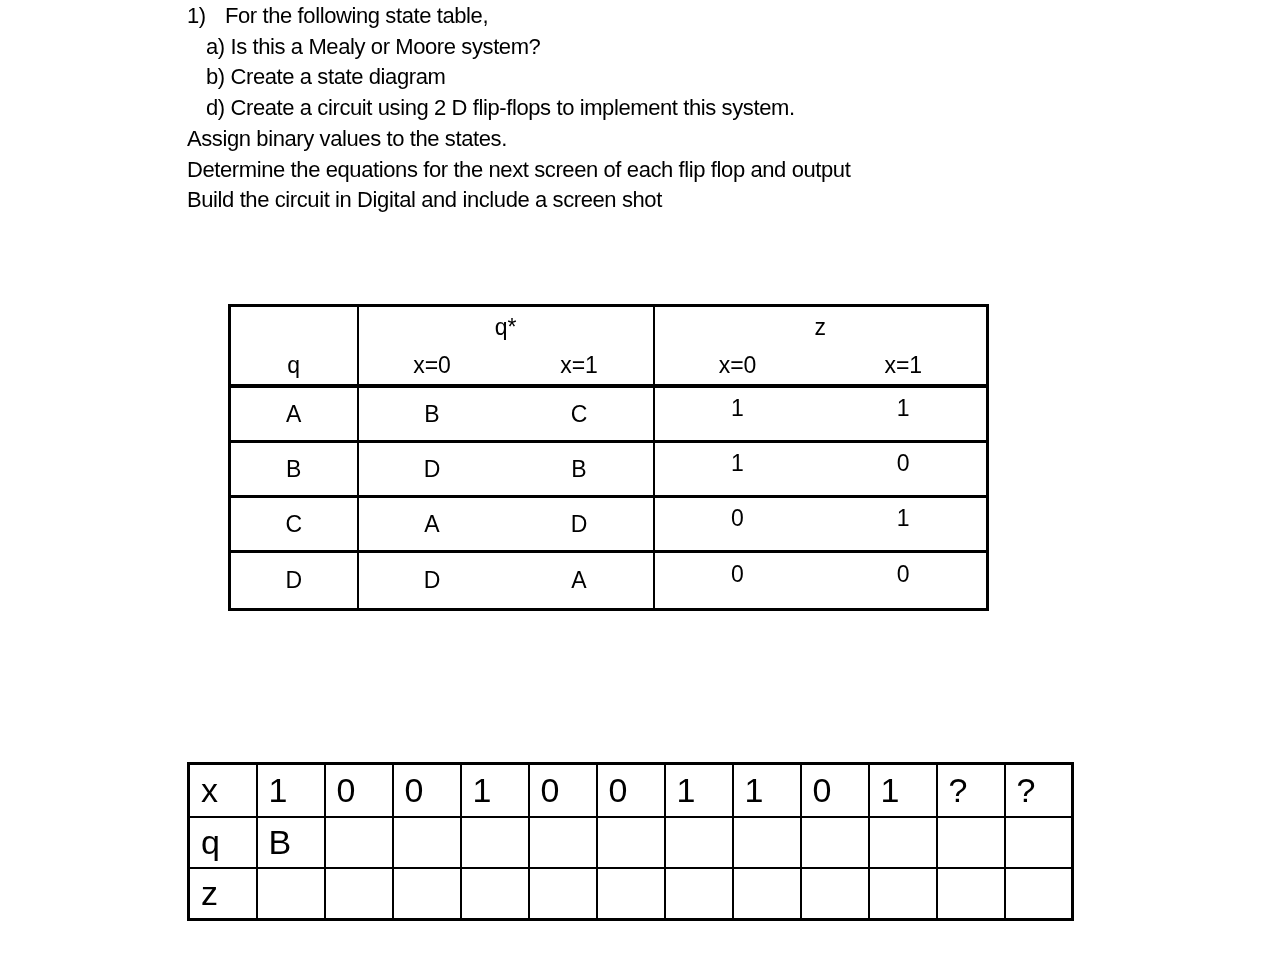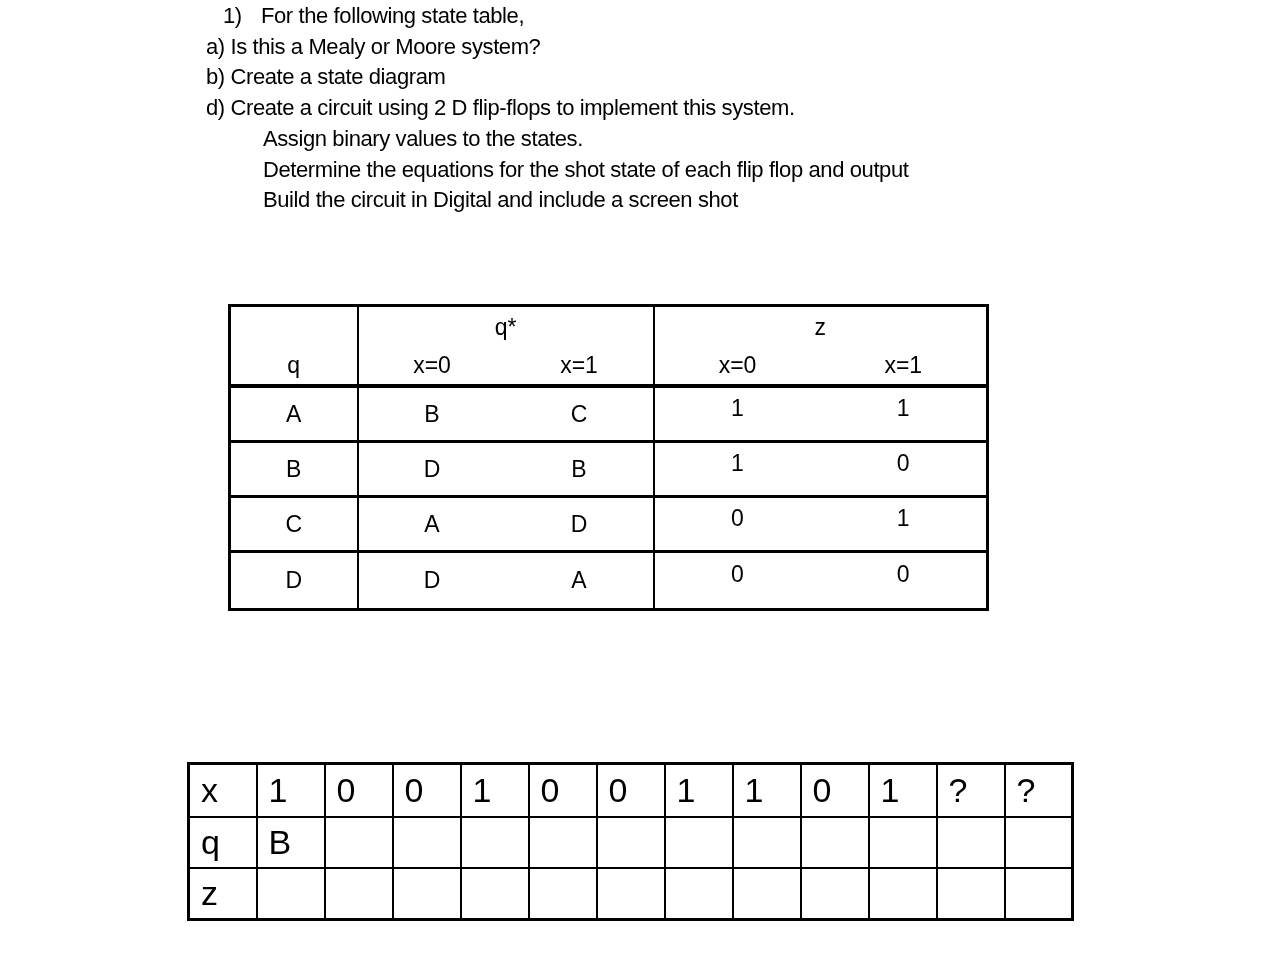--- a/index.html
+++ b/index.html
@@ -20,27 +20,27 @@
   
   .problem {
     position: absolute;
     left: 187px;
     top: 1px;
     font-size: 22px;
     line-height: 30.7px;
     letter-spacing: -0.4px;
     white-space: nowrap;
   }
-  .pline { white-space: nowrap; margin-left: 36px; }
+  .pline { white-space: nowrap; }
   .pnum {
     display: inline-block;
     width: 38px;
   }
   .ind1 { margin-left: 19px; }
-  .ind2 { margin-left: 76px; }
+  .ind2 { }
 
   
   .state-table {
     position: absolute;
     left: 228px;
     top: 304px;
     border-collapse: collapse;
     table-layout: fixed;
     border: 3px solid #000;
     font-size: 23px;
@@ -89,21 +89,21 @@
 <body>
 
 <div class="page">
 
   <div class="problem">
     <div class="pline"><span class="pnum">1)</span><span>For the following state table,</span></div>
     <div class="pline ind1">a) Is this a Mealy or Moore system?</div>
     <div class="pline ind1">b) Create a state diagram</div>
     <div class="pline ind1">d) Create a circuit using 2 D flip-flops to implement this system.</div>
     <div class="pline ind2">Assign binary values to the states.</div>
-    <div class="pline ind2">Determine the equations for the shot state of each flip flop and output</div>
+    <div class="pline ind2">Determine the equations for the next screen of each flip flop and output</div>
     <div class="pline ind2">Build the circuit in Digital and include a screen shot</div>
   </div>
 
   <table class="state-table">
     <colgroup>
       <col style="width:128px">
       <col style="width:148px">
       <col style="width:148px">
       <col style="width:167px">
       <col style="width:167px">

